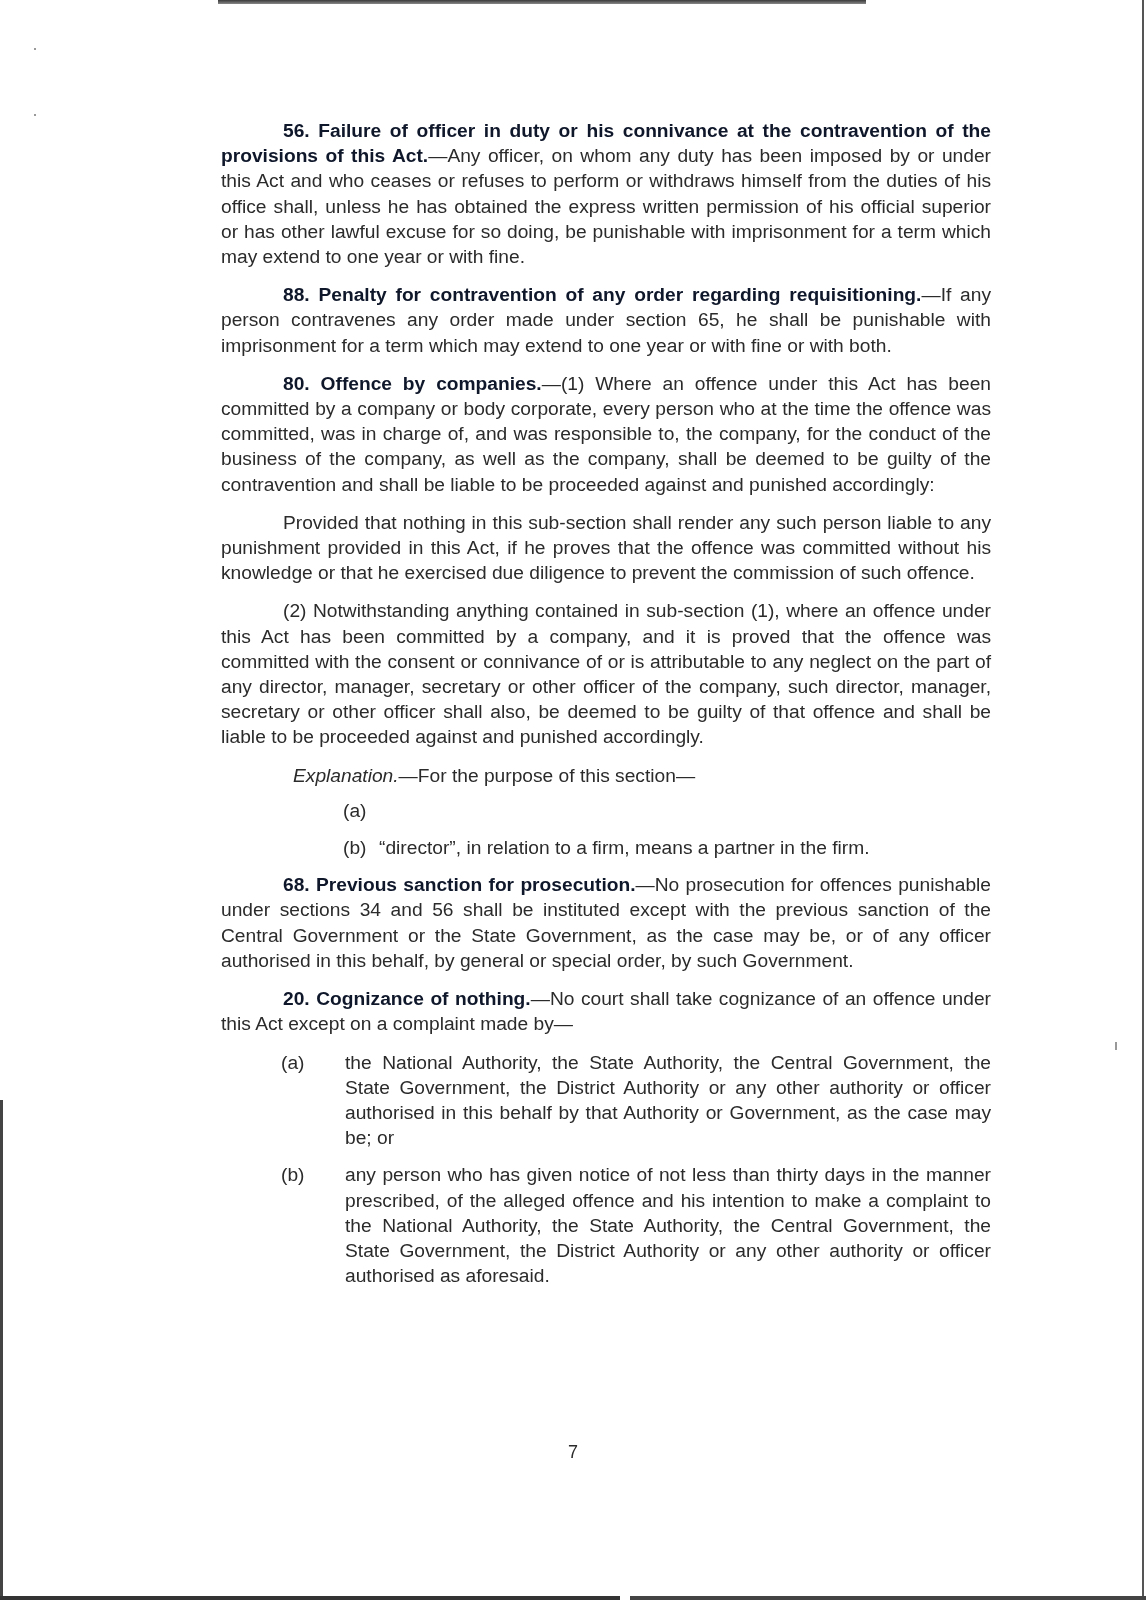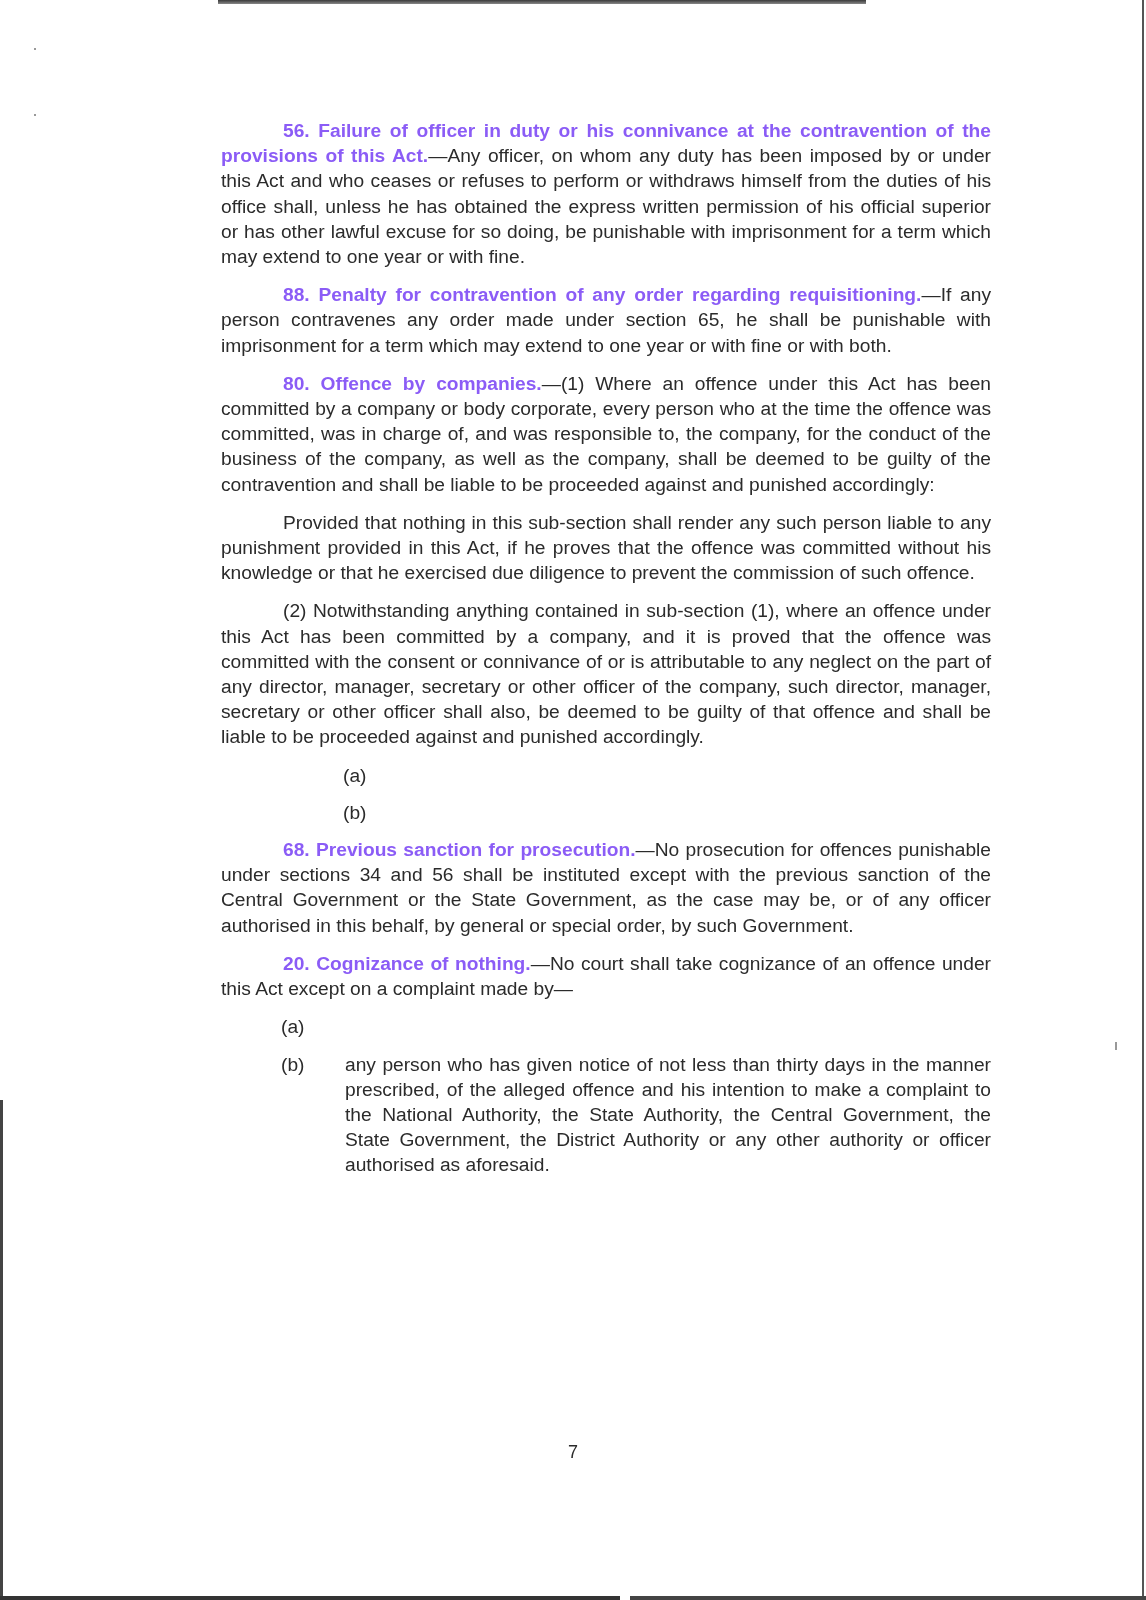--- a/index.html
+++ b/index.html
@@ -12,21 +12,21 @@
   .scan-right { position: absolute; right: 2px; top: 0; width: 2px; height: 1600px; background: #555; }
   .scan-left { position: absolute; left: 0; top: 1100px; width: 3px; height: 500px; background: #444; }
   .scan-bottom-a { position: absolute; left: 0; top: 1596px; width: 620px; height: 4px; background: #333; }
   .scan-bottom-b { position: absolute; left: 630px; top: 1596px; width: 516px; height: 4px; background: #444; }
   .speck { position: absolute; width: 2px; height: 2px; background: #999; }
   .page {
     position: absolute; left: 221px; top: 118px; width: 770px;
     font-size: 19.2px; line-height: 25.2px; text-align: justify;
   }
   .para { margin: 0 0 13px 0; text-indent: 62px; }
-  .b { font-weight: bold; color: #8b5cf6; }
+  .b { font-weight: bold; color: #0f172a; }
   .i { font-style: italic; }
   .expl { margin: 0 0 10px 0; padding-left: 72px; }
   .sub-item { display: flex; margin: 0 0 12px 0; padding-left: 122px; }
   .sub-item .lbl { width: 36px; flex: none; }
   .sub-item .txt { flex: 1; text-align: justify; }
   .cl-item { display: flex; margin: 0 0 12px 0; padding-left: 60px; }
   .cl-item .lbl { width: 64px; flex: none; }
   .cl-item .txt { flex: 1; text-align: justify; }
   .page-no { position: absolute; left: 0; width: 1146px; top: 1442px; text-align: center; font-size: 18px; }
 </style>
@@ -53,38 +53,43 @@
     <span class="b">88.</span>
     <span class="b">Penalty for contravention of any order regarding requisitioning.</span><span>—</span><span>If any person contravenes any order made under section 65, he shall be punishable with imprisonment for a term which may extend to one year or with fine or with both.</span>
   </p>
 
   <p class="para">
     <span class="b">80.</span>
     <span class="b">Offence by companies.</span><span>—</span><span>(1) Where an offence under this Act has been committed by a company or body corporate, every person who at the time the offence was committed, was in charge of, and was responsible to, the company, for the conduct of the business of the company, as well as the company, shall be deemed to be guilty of the contravention and shall be liable to be proceeded against and punished accordingly:</span>
   </p>
   <p class="para">Provided that nothing in this sub-section shall render any such person liable to any punishment provided in this Act, if he proves that the offence was committed without his knowledge or that he exercised due diligence to prevent the commission of such offence.</p>
   <p class="para">(2) Notwithstanding anything contained in sub-section (1), where an offence under this Act has been committed by a company, and it is proved that the offence was committed with the consent or connivance of or is attributable to any neglect on the part of any director, manager, secretary or other officer of the company, such director, manager, secretary or other officer shall also, be deemed to be guilty of that offence and shall be liable to be proceeded against and punished accordingly.</p>
+  <p class="expl">
+    <span class="i">Explanation.</span><span>—For the purpose of this section—</span>
+  </p>
   <div class="sub-item">
     <span class="lbl">(a)</span>
   </div>
   <div class="sub-item">
     <span class="lbl">(b)</span>
+    <span class="txt">“director”, in relation to a firm, means a partner in the firm.</span>
   </div>
 
   <p class="para">
     <span class="b">68.</span>
     <span class="b">Previous sanction for prosecution.</span><span>—</span><span>No prosecution for offences punishable under sections 34 and 56 shall be instituted except with the previous sanction of the Central Government or the State Government, as the case may be, or of any officer authorised in this behalf, by general or special order, by such Government.</span>
   </p>
 
   <p class="para">
     <span class="b">20.</span>
     <span class="b">Cognizance of nothing.</span><span>—</span><span>No court shall take cognizance of an offence under this Act except on a complaint made by—</span>
   </p>
   <div class="cl-item">
     <span class="lbl">(a)</span>
+    <span class="txt">the National Authority, the State Authority, the Central Government, the State Government, the District Authority or any other authority or officer authorised in this behalf by that Authority or Government, as the case may be; or</span>
   </div>
   <div class="cl-item">
     <span class="lbl">(b)</span>
     <span class="txt">any person who has given notice of not less than thirty days in the manner prescribed, of the alleged offence and his intention to make a complaint to the National Authority, the State Authority, the Central Government, the State Government, the District Authority or any other authority or officer authorised as aforesaid.</span>
   </div>
 </div>
 
 <div class="page-no">7</div>
 
 </body></html>

